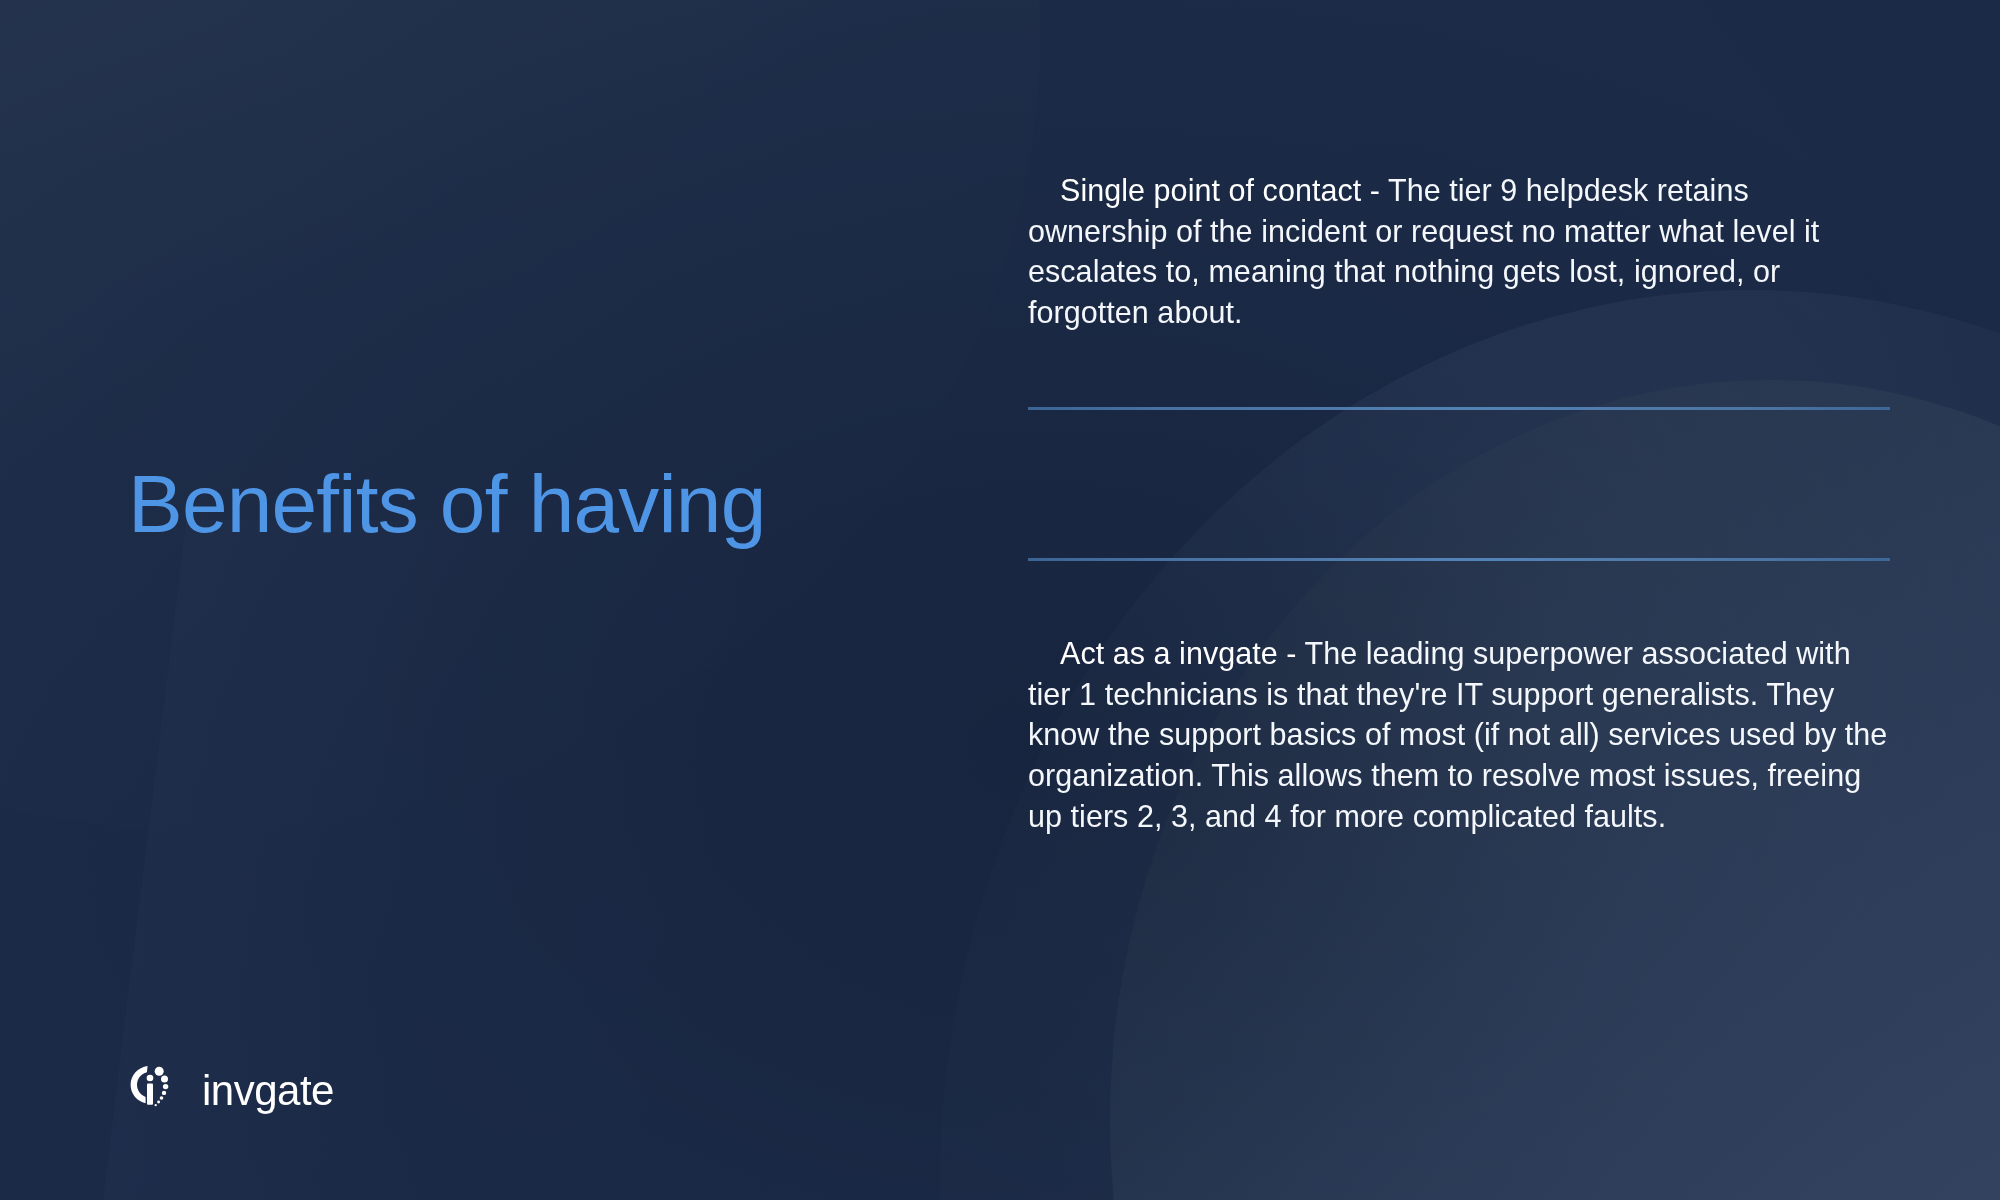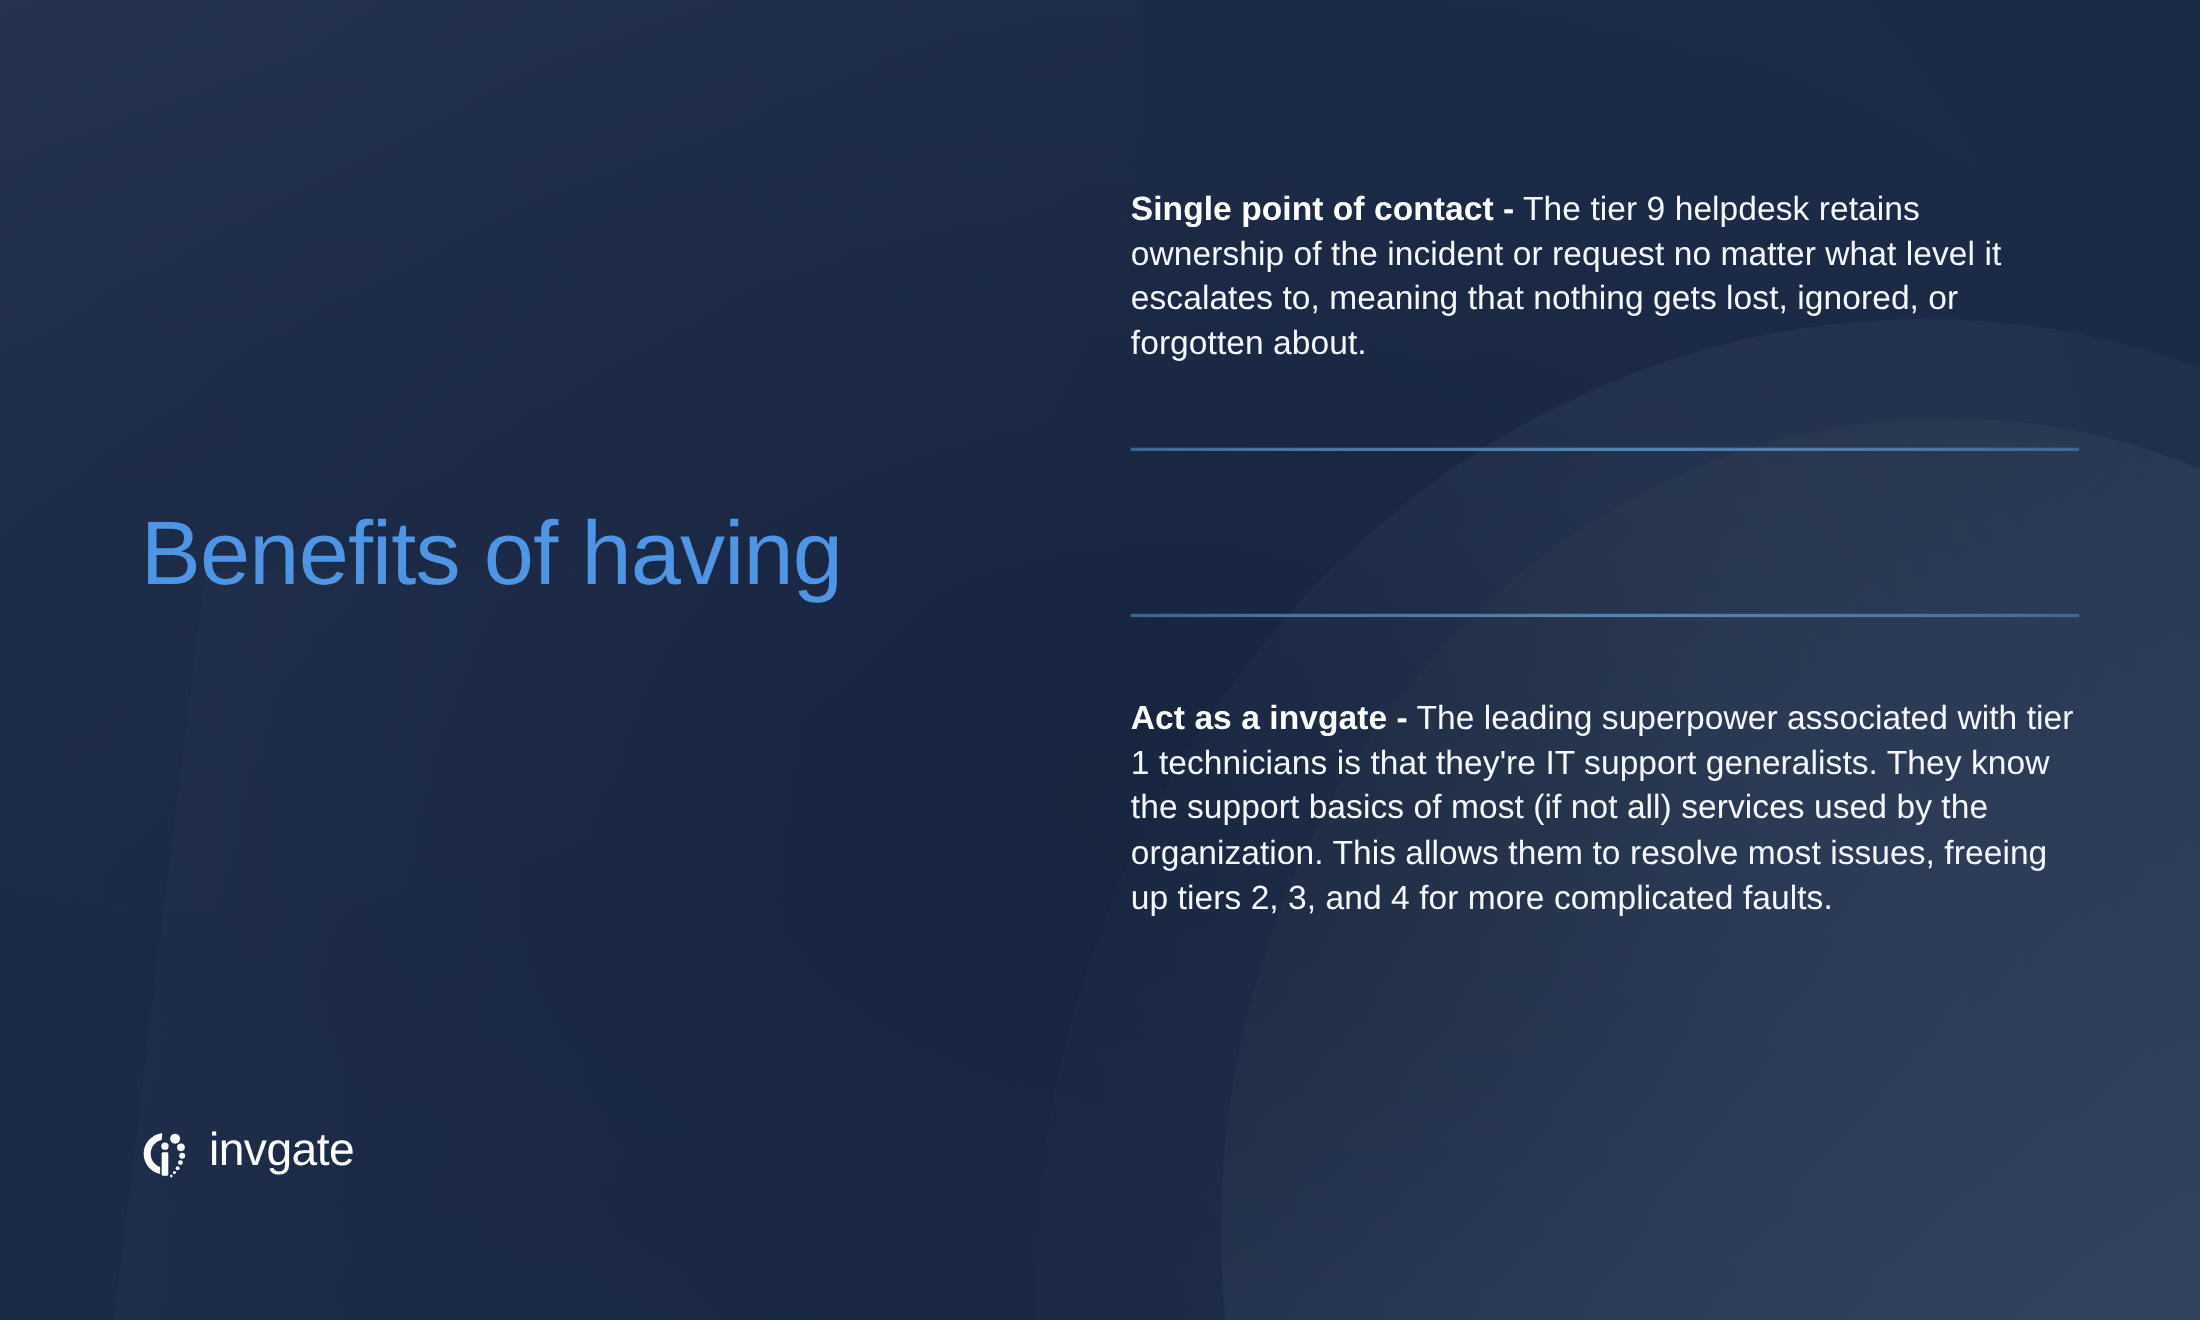--- a/index.html
+++ b/index.html
@@ -104,46 +104,47 @@
 
   .benefit { position:relative; }
 
   .benefit-text {
     color:#f4f7fb;
     font-size:30.5px;
     line-height:1.335;
     letter-spacing:.05px;
   }
   .benefit-term {
-    font-weight:700;
+    font-weight:400;
     color:#ffffff;
+    margin-left:32px;
   }
 
   .benefit-divider {
     width:862px;
     height:3px;
     margin:0;
     border:0;
     background:linear-gradient(90deg, #3f6d9f 0%, #4d7cae 16%, #5a8ec4 52%, #4f7cae 86%, #3f6d9f 100%);
     opacity:.88;
   }
 
   
   .gap-a { height:74px; }
   .gap-b { height:72px; }
   .gap-c { height:76px; }
   .gap-d { height:72px; }
 
   
   .logo {
     position:absolute;
-    left:128px; top:1024px;
+    left:128px; top:1060px;
     display:flex;
-    align-items:flex-start;
-    gap:14px;
+    align-items:flex-end;
+    gap:26px;
   }
   .logo-mark { width:48px; height:52px; display:block; }
   .logo-word {
     color:#ffffff;
     font-size:42px;
     font-weight:400;
     letter-spacing:-.5px;
     line-height:1;
   }
 </style>

